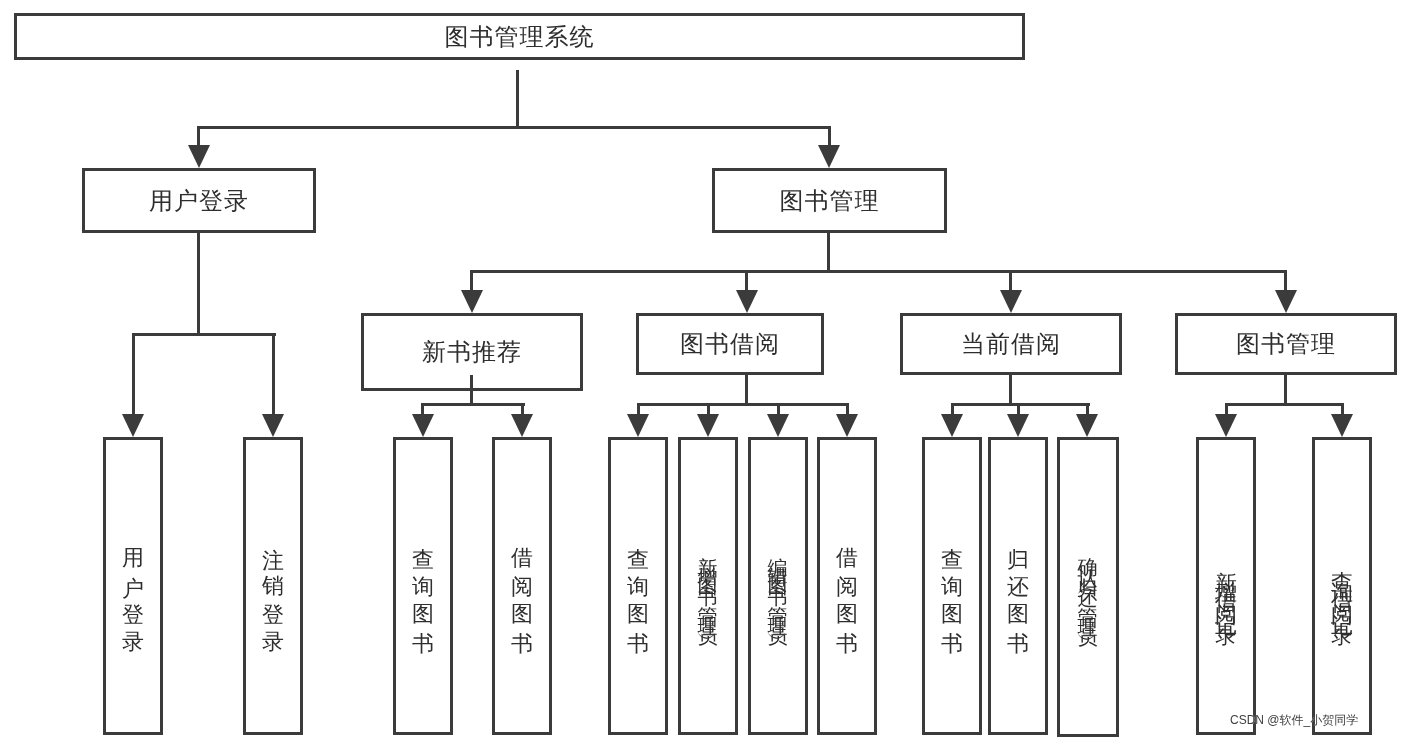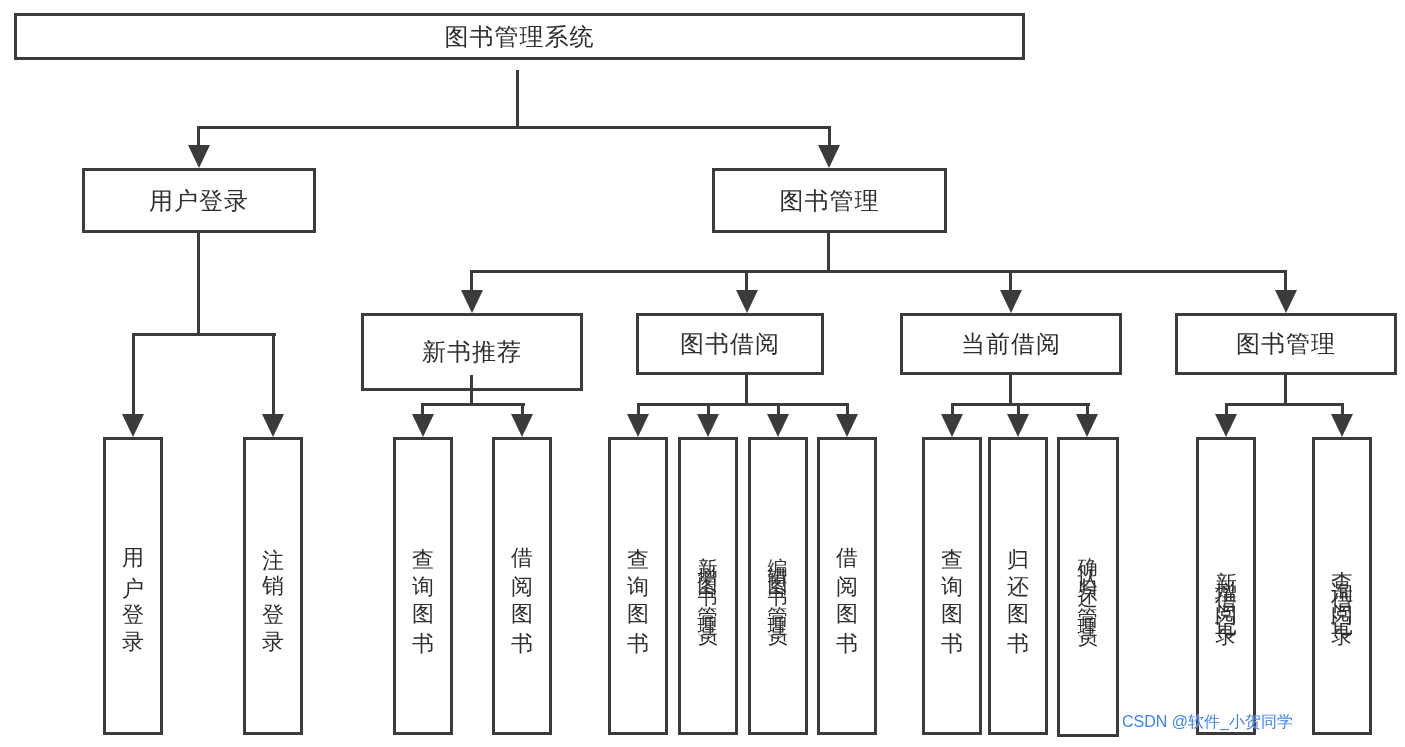--- a/index.html
+++ b/index.html
@@ -47,24 +47,24 @@
   .arrow {
     position: absolute;
     width: 0;
     height: 0;
     border-left: 11px solid transparent;
     border-right: 11px solid transparent;
     border-top: 23px solid #3b3b3b;
   }
   .watermark {
     position: absolute;
-    left: 1122px;
+    left: 1230px;
     top: 712px;
-    font-size: 16px;
-    color: #3b82f6;
+    font-size: 12px;
+    color: #404040;
     text-shadow: 0 0 1px #ffffff;
     white-space: nowrap;
     z-index: 5;
   }
 </style>
 </head>
 <body>
 
 <div class="canvas">
 

